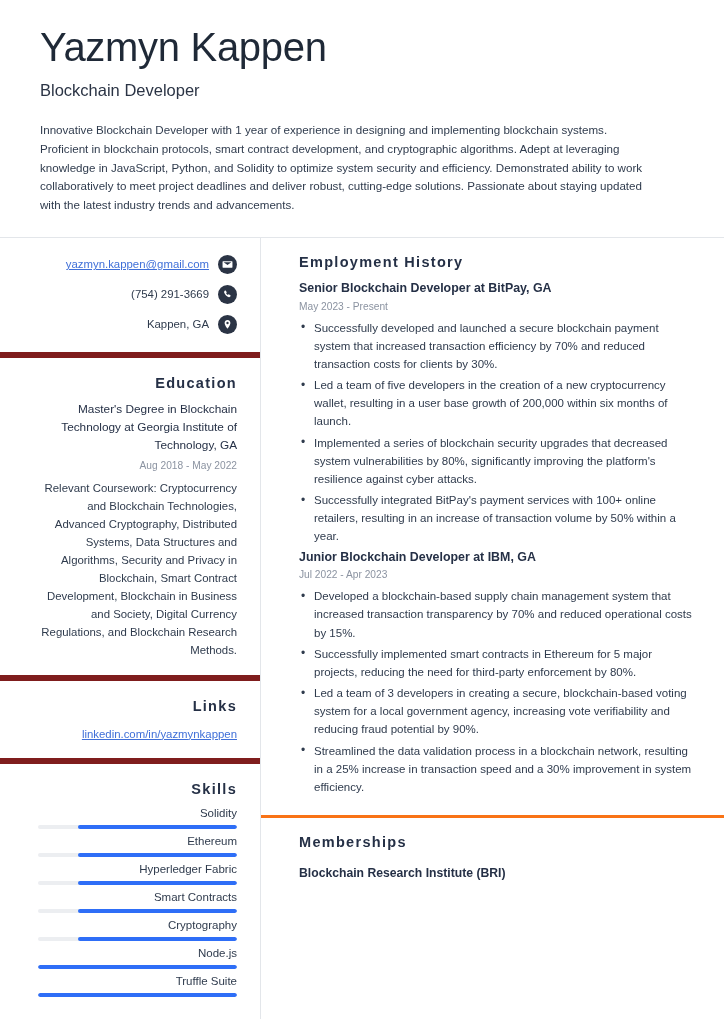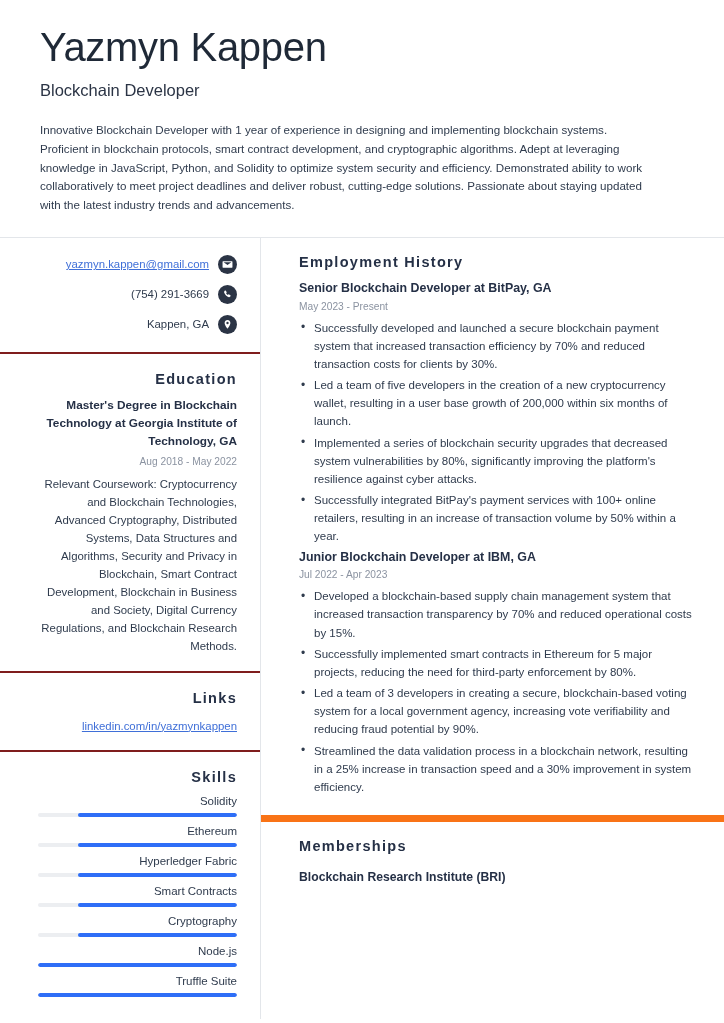--- a/index.html
+++ b/index.html
@@ -46,27 +46,27 @@
   .body { display: flex; align-items: stretch; }
   .col-left {
     width: 261px;
     flex: 0 0 261px;
     border-right: 1px solid #e3e6ea;
   }
   .col-right { flex: 1 1 auto; }
 
   .sec-left {
     padding: 17px 23px 16px 38px;
-    border-bottom: 2px solid #7f1d1d;
+    border-bottom: 6px solid #7f1d1d;
     text-align: right;
   }
   .sec-left.last { border-bottom: 0; }
   .sec-right {
     padding: 16px 28px 16px 38px;
-    border-bottom: 7px solid #f97316;
+    border-bottom: 3px solid #f97316;
   }
   .sec-right.last { border-bottom: 0; }
 
   .sec-title {
     font-size: 14.5px;
     font-weight: 700;
     letter-spacing: 1.3px;
     color: #253046;
     margin-bottom: 10px;
   }
@@ -90,21 +90,21 @@
     border-radius: 50%;
     background: #2b3445;
     display: flex; align-items: center; justify-content: center;
     flex: 0 0 19px;
   }
   .ic svg { display: block; }
 
   
   .edu-degree {
     font-size: 11.8px;
-    font-weight: 700;
+    font-weight: 400;
     line-height: 1.52;
     color: #253046;
   }
   .edu-date {
     font-size: 10.2px;
     color: #8b93a1;
     margin-top: 5px;
   }
   .edu-desc {
     font-size: 11.4px;
@@ -117,21 +117,21 @@
   .link-item {
     font-size: 11.4px;
     color: #3f6fd8;
     text-decoration: underline;
     display: inline-block;
     margin-top: 1px;
     padding-left: 16px;
   }
 
   
-  .skill { margin-bottom: 6px; margin-top: 8px; }
+  .skill { margin-bottom: 6px; }
   .skill-name {
     font-size: 11.5px;
     color: #2f3b4d;
     margin-bottom: 6px;
   }
   .skill-track {
     height: 4px;
     width: 100%;
     background: #eceef1;
     border-radius: 2px;

